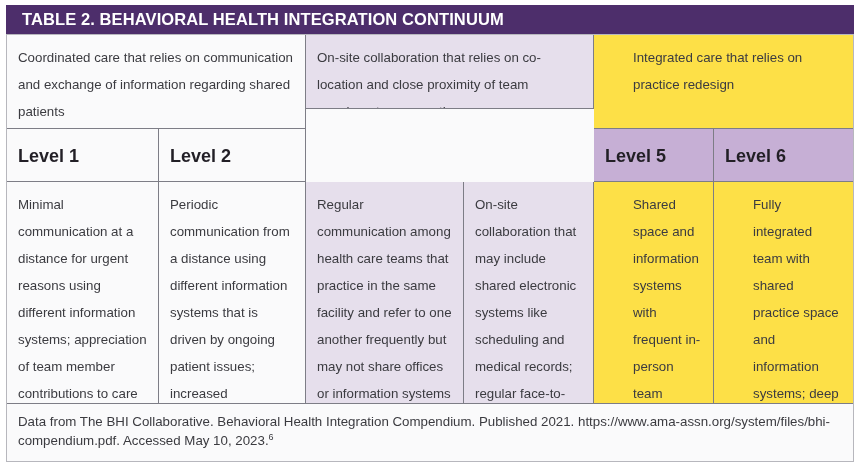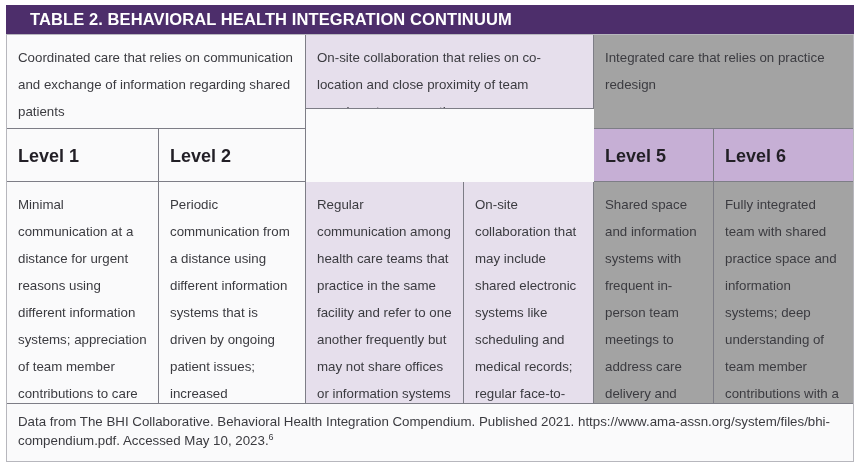--- a/index.html
+++ b/index.html
@@ -31,21 +31,21 @@
     background: #4d2e6b;
     box-sizing: border-box;
     display: flex;
     align-items: center;
   }
   .title-bar .title-text {
     color: #ffffff;
     font-size: 16.5px;
     font-weight: bold;
     letter-spacing: 0.1px;
-    padding-left: 24px;
+    padding-left: 16px;
     white-space: nowrap;
   }
 
   
   .grid {
     position: absolute;
     left: 6px;
     top: 34px;
     width: 848px;
     height: 428px;
@@ -65,21 +65,21 @@
     color: #3b3b40;
     font-size: 13.3px;
     line-height: 27px;
     padding: 9px 10px 0 11px;
     white-space: pre-line;
   }
 
   
   .tint-a { background: #fafafb; }
   .tint-b { background: #e6dfec; }
-  .tint-c { background: #a3a3a3; }
+  .tint-c { background: #fde047; padding-left: 28px; }
 
   
   .lvl-a { background: #fafafb; }
   .lvl-b { background: #e3dbea; }
   .lvl-c { background: #c6afd5; }
 
   .cell.level .cell-text {
     font-weight: bold;
     font-size: 18px;
     color: #221f26;

